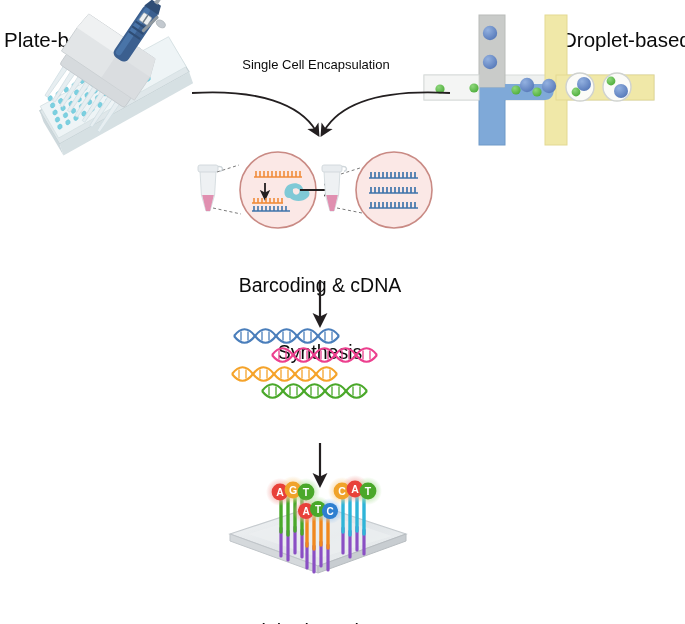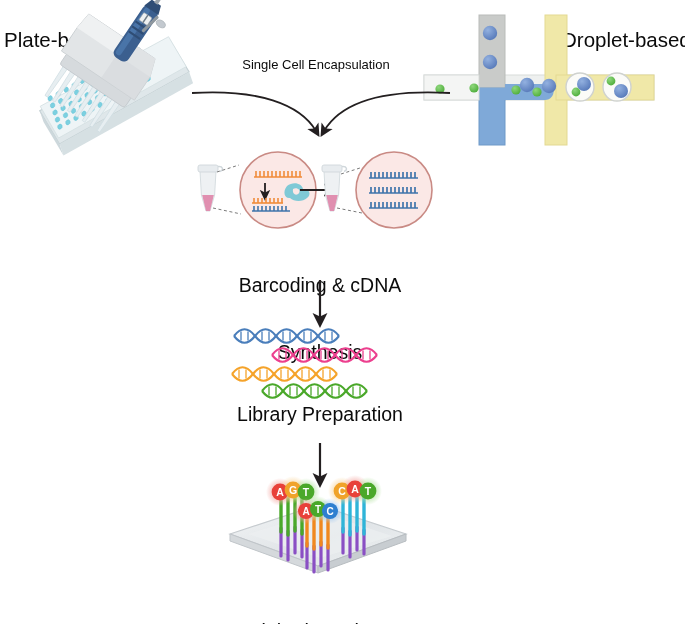--- a/index.html
+++ b/index.html
@@ -81,21 +81,20 @@
 
   <div class="lbl lbl-encap">
     <div>Single Cell Encapsulation</div>
   </div>
 
   <div class="lbl lbl-barcode">
     <div>Barcoding &amp; cDNA</div>
     <div>Synthesis</div>
   </div>
 
-  <div class="lbl lbl-library">Library Preparation</div>
 
   <div class="lbl lbl-seq">
     <div>High Throughput</div>
     
   </div>
 
   <svg class="svg-layer" viewBox="0 0 685 624" xmlns="http://www.w3.org/2000/svg">
     <defs>
       <marker id="arrowhead" markerWidth="8" markerHeight="8" refX="3.2" refY="4" orient="auto">
         <path d="M0,0.6 L6.8,4 L0,7.4 L1.6,4 Z" fill="#231f20"></path>

